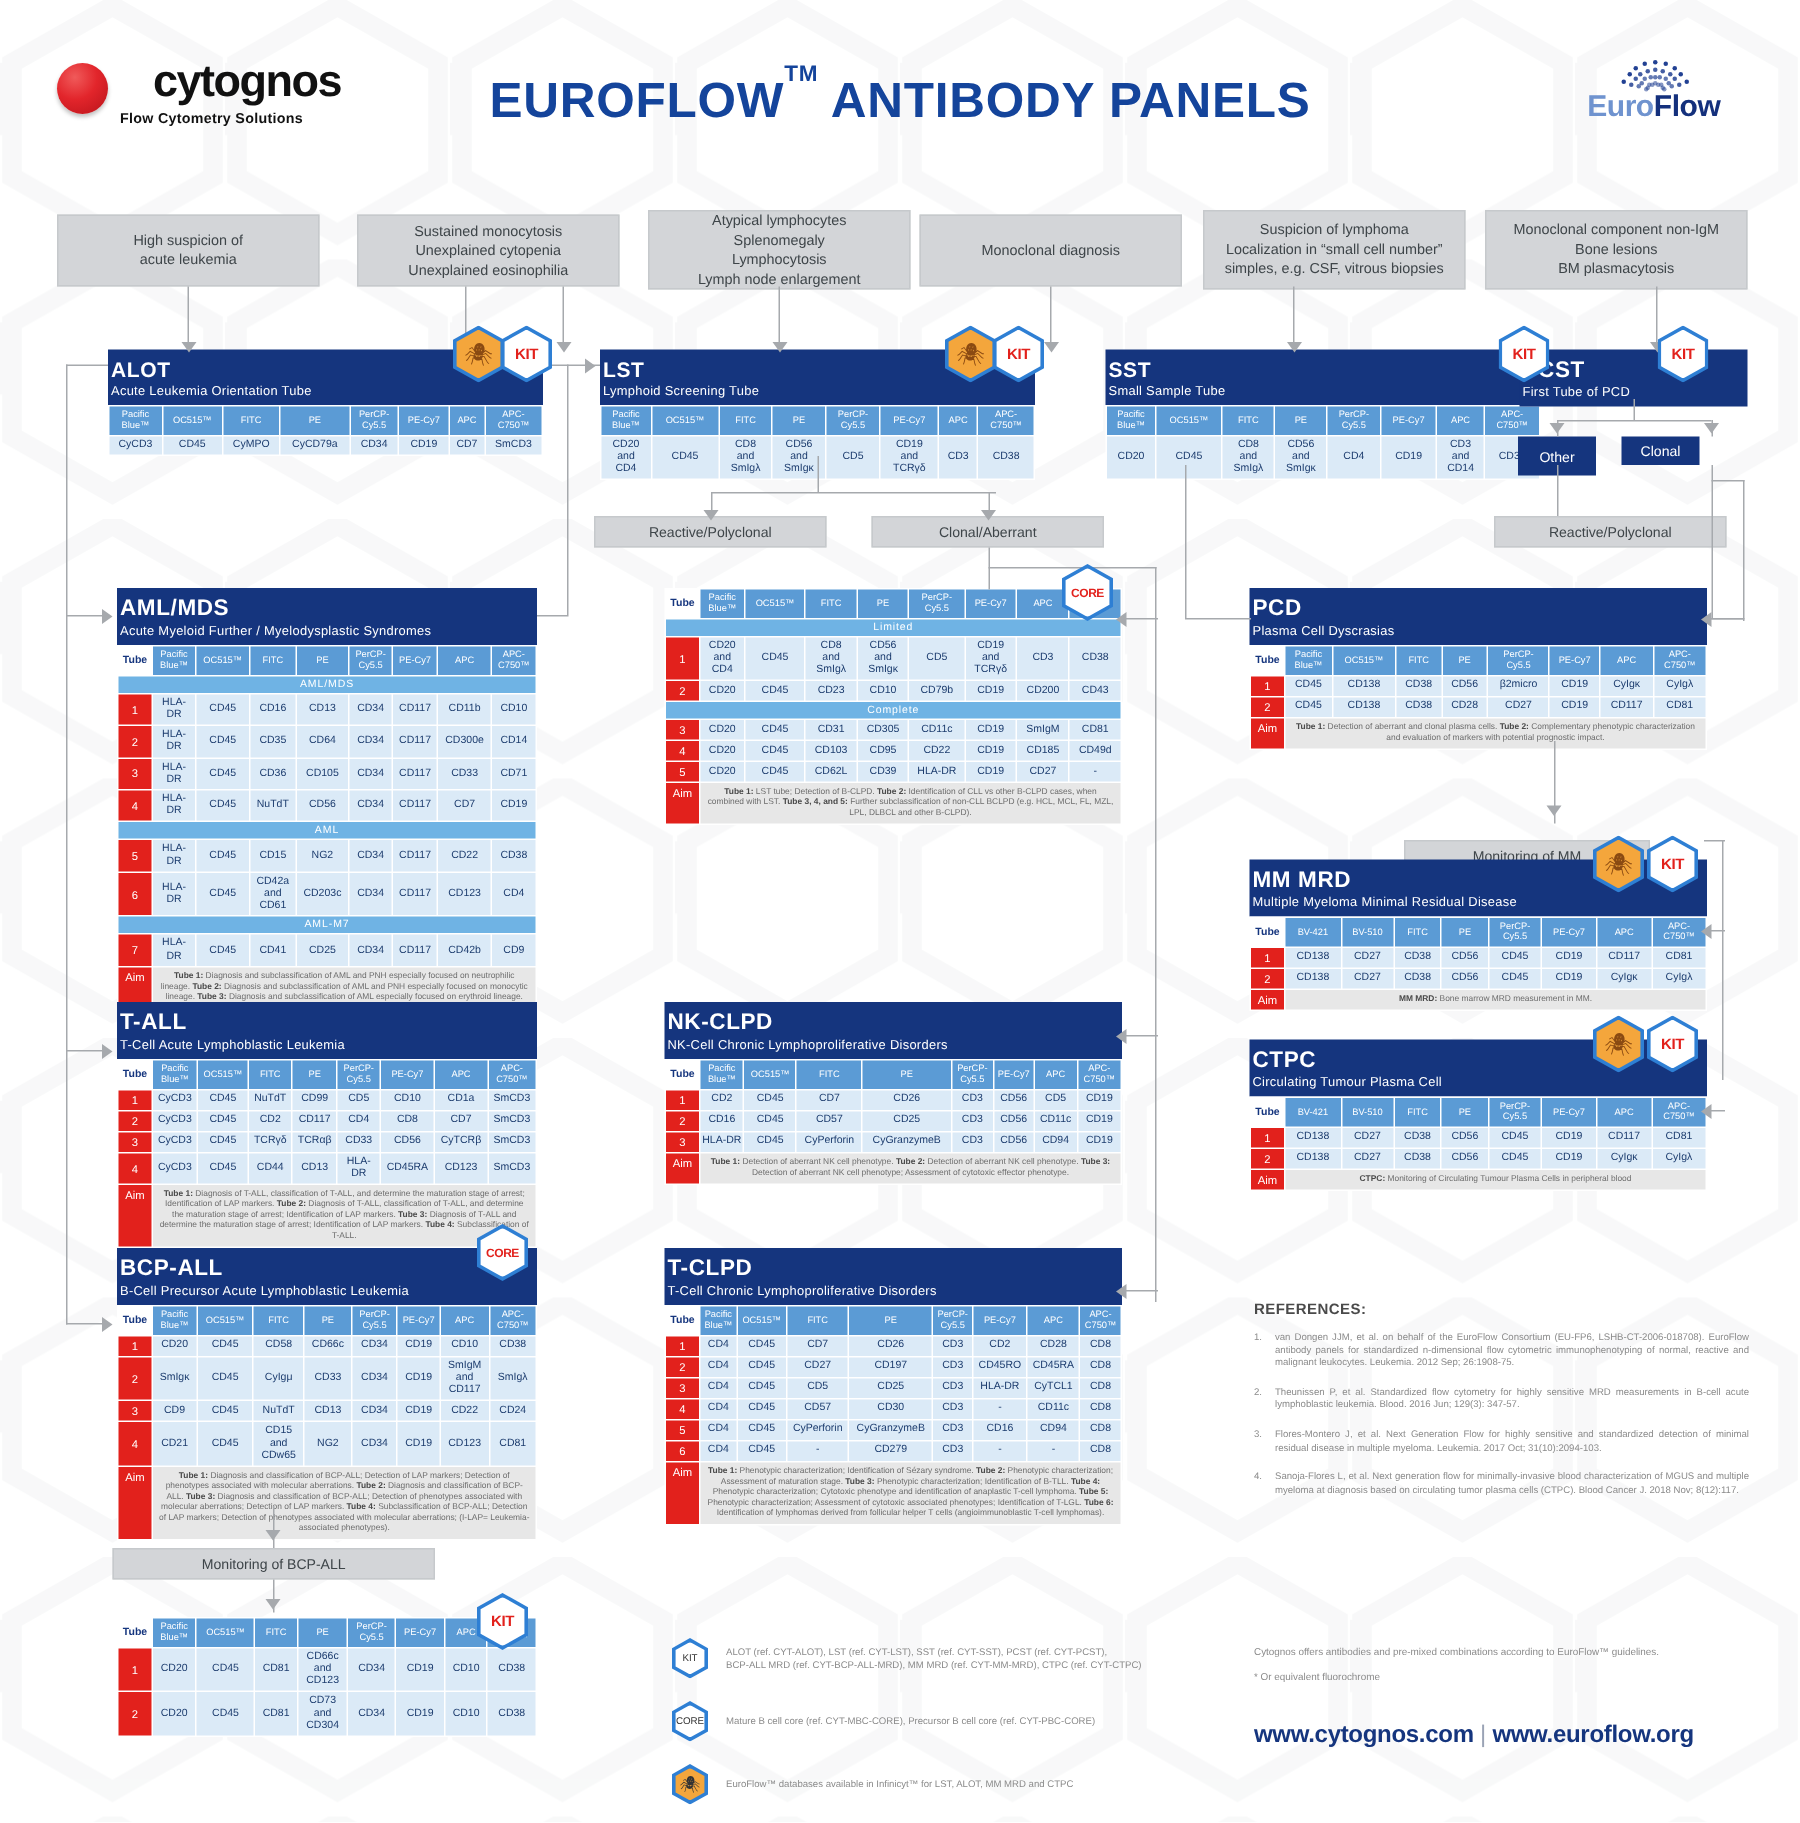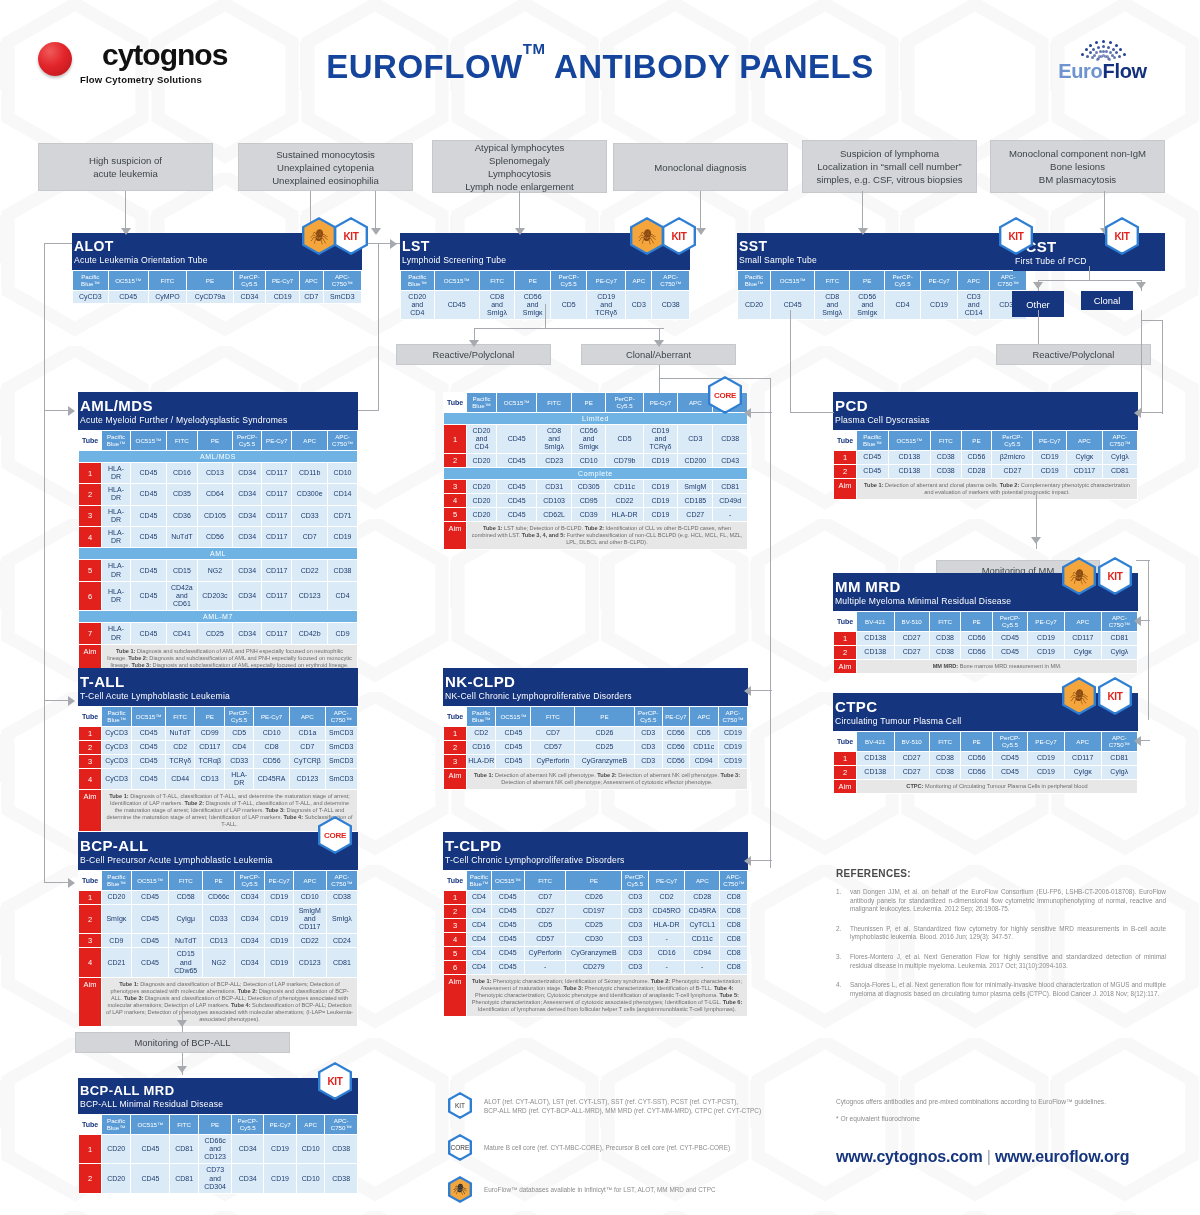--- a/index.html
+++ b/index.html
@@ -1005,24 +1005,20 @@
         </tbody>
       </table>
     </div>
     <div class="panel" style="left:78px;top:1078px;width:280px">
       <span style="left:240px;top:-16px" class="badge ">
       <span class="hexo"></span>
         <span class="hexi">
           <span class="lbl">KIT</span>
         </span>
       </span>
-      <div class="phead small">
-        <div class="pt">BCP-ALL MRD</div>
-        <div class="ps">BCP-ALL Minimal Residual Disease</div>
-      </div>
       <table class="tbl">
         <tbody>
           <tr>
             <td class="fl tube">Tube</td>
             <td class="fl">Pacific<br>Blue™</td>
             <td class="fl">OC515™</td>
             <td class="fl">FITC</td>
             <td class="fl">PE</td>
             <td class="fl">PerCP-<br>Cy5.5</td>
             <td class="fl">PE-Cy7</td>

